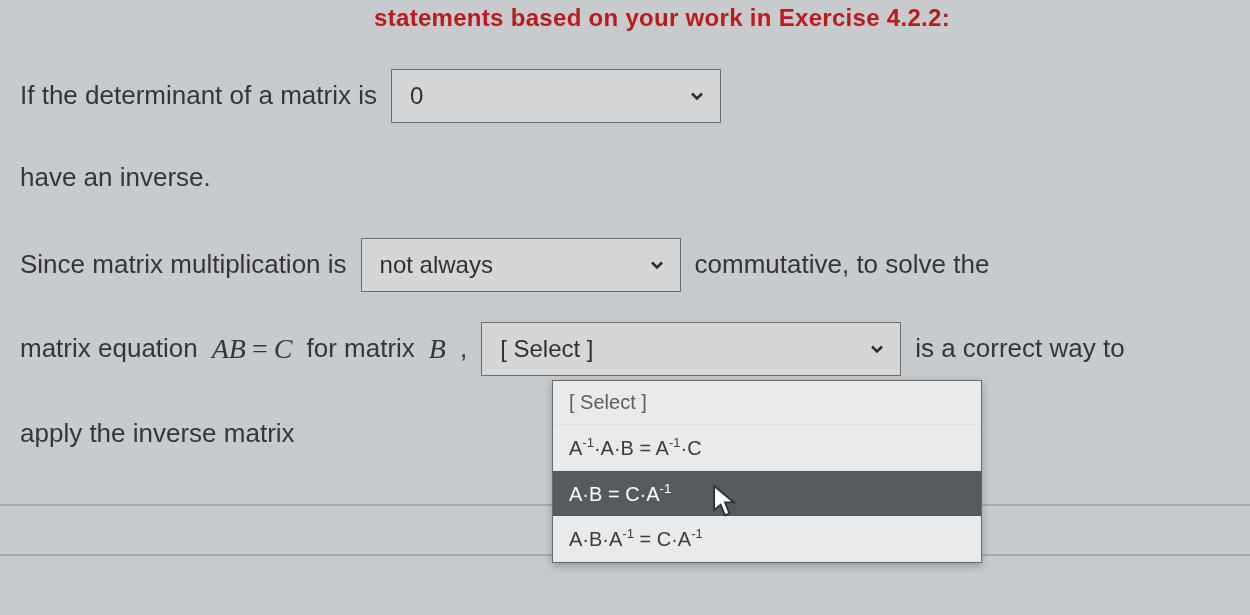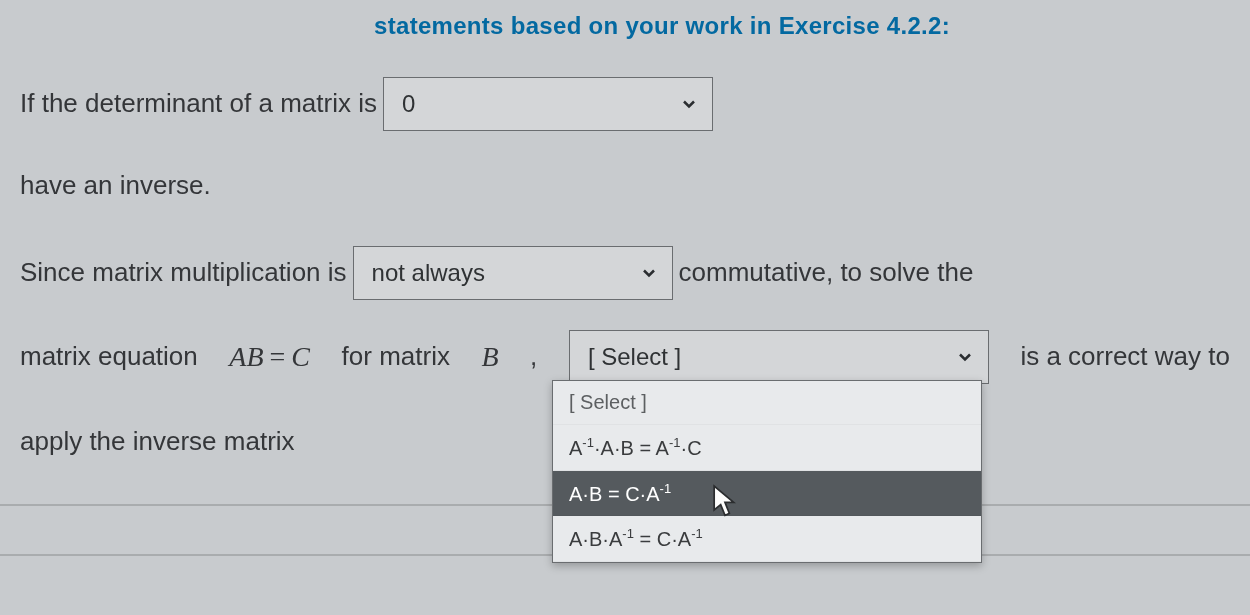--- a/index.html
+++ b/index.html
@@ -9,37 +9,37 @@
       color: #2a2d30;
       width: 1250px;
       height: 615px;
       overflow: hidden;
       position: relative;
       padding: 0 20px;
     }
     .header-text {
       font-size: 24px;
       font-weight: bold;
-      color: #0369a1;
-      padding-top: 12px;
+      color: #b91c1c;
+      padding-top: 4px;
       margin-bottom: 30px;
       text-align: right;
       padding-right: 280px;
       letter-spacing: 0.3px;
     }
     .content {
       font-size: 26px;
       line-height: 2.6;
       color: #343639;
     }
     .line {
       display: flex;
       align-items: center;
       flex-wrap: wrap;
-      gap: 6px;
+      gap: 14px;
       margin-bottom: 14px;
     }
     .select-box {
       display: inline-flex;
       align-items: center;
       justify-content: space-between;
       background: #d4d6d8;
       border: 1.5px solid #6a6d70;
       height: 54px;
       padding: 0 12px 0 18px;
@@ -139,21 +139,21 @@
       <span>not always</span>
       <span class="chevron">
         <svg viewBox="0 0 24 24" fill="none" stroke="#2a2d30" stroke-width="3">
             <polyline points="6 9 12 15 18 9"></polyline>
           </svg>
       </span>
     </span>
     <span>commutative, to solve the</span>
   </div>
 
-  <div class="line" style="margin-top:14px;justify-content:space-between;">
+  <div class="line" style="margin-top:14px;">
     <span>matrix equation</span>
     <span class="math">
       <span>AB</span><span class="eq">=</span><span>C</span>
     </span>
     <span>for matrix</span>
     <span class="math">B</span>
       <span>,</span>
     <span class="select-box small">
       <span>[ Select ]</span>
       <span class="chevron">

